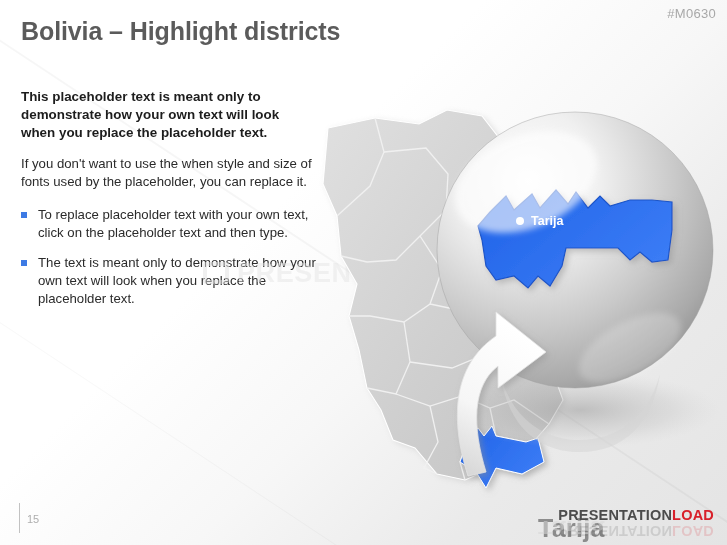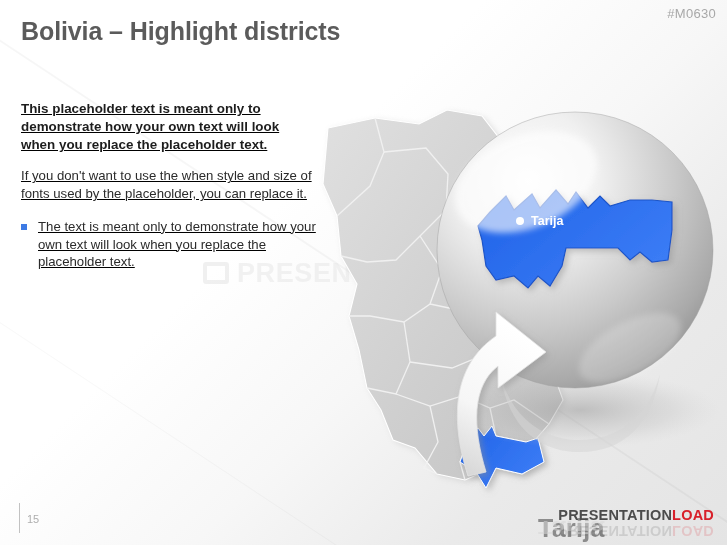--- a/index.html
+++ b/index.html
@@ -61,23 +61,22 @@
     top: 6px;
     font-size: 13px;
     color: #a8a8a8;
     letter-spacing: 0.3px;
   }
 
   
   .text-col {
     position: absolute;
     left: 21px;
-    top: 100px;
+    top: 88px;
     width: 296px;
-    text-decoration: underline;
   }
   .lead-para {
     font-size: 13.4px;
     font-weight: bold;
     color: #1d1d1d;
     line-height: 1.33;
     margin: 0 0 14px 0;
   }
   .sub-para {
     font-size: 13.2px;
@@ -252,20 +251,21 @@
 
   <div class="slide-title">Bolivia – Highlight districts</div>
   <div class="doc-code">#M0630</div>
 
   <div class="text-col">
     <p class="lead-para">This placeholder text is meant only to demonstrate how your own text will look when you replace the placeholder text.</p>
     <p class="sub-para">If you don't want to use the when style and size of fonts used by the placeholder, you can replace it.</p>
     <ul class="bullets">
       <li>
         <span class="bullet-sq"></span>
+        <span>To replace placeholder text with your own text, click on the placeholder text and then type.</span>
       </li>
       <li>
         <span class="bullet-sq"></span>
         <span>The text is meant only to demonstrate how your own text will look when you replace the placeholder text.</span>
       </li>
     </ul>
   </div>
 
   <div class="watermark">
     <span class="wm-logo"></span>

